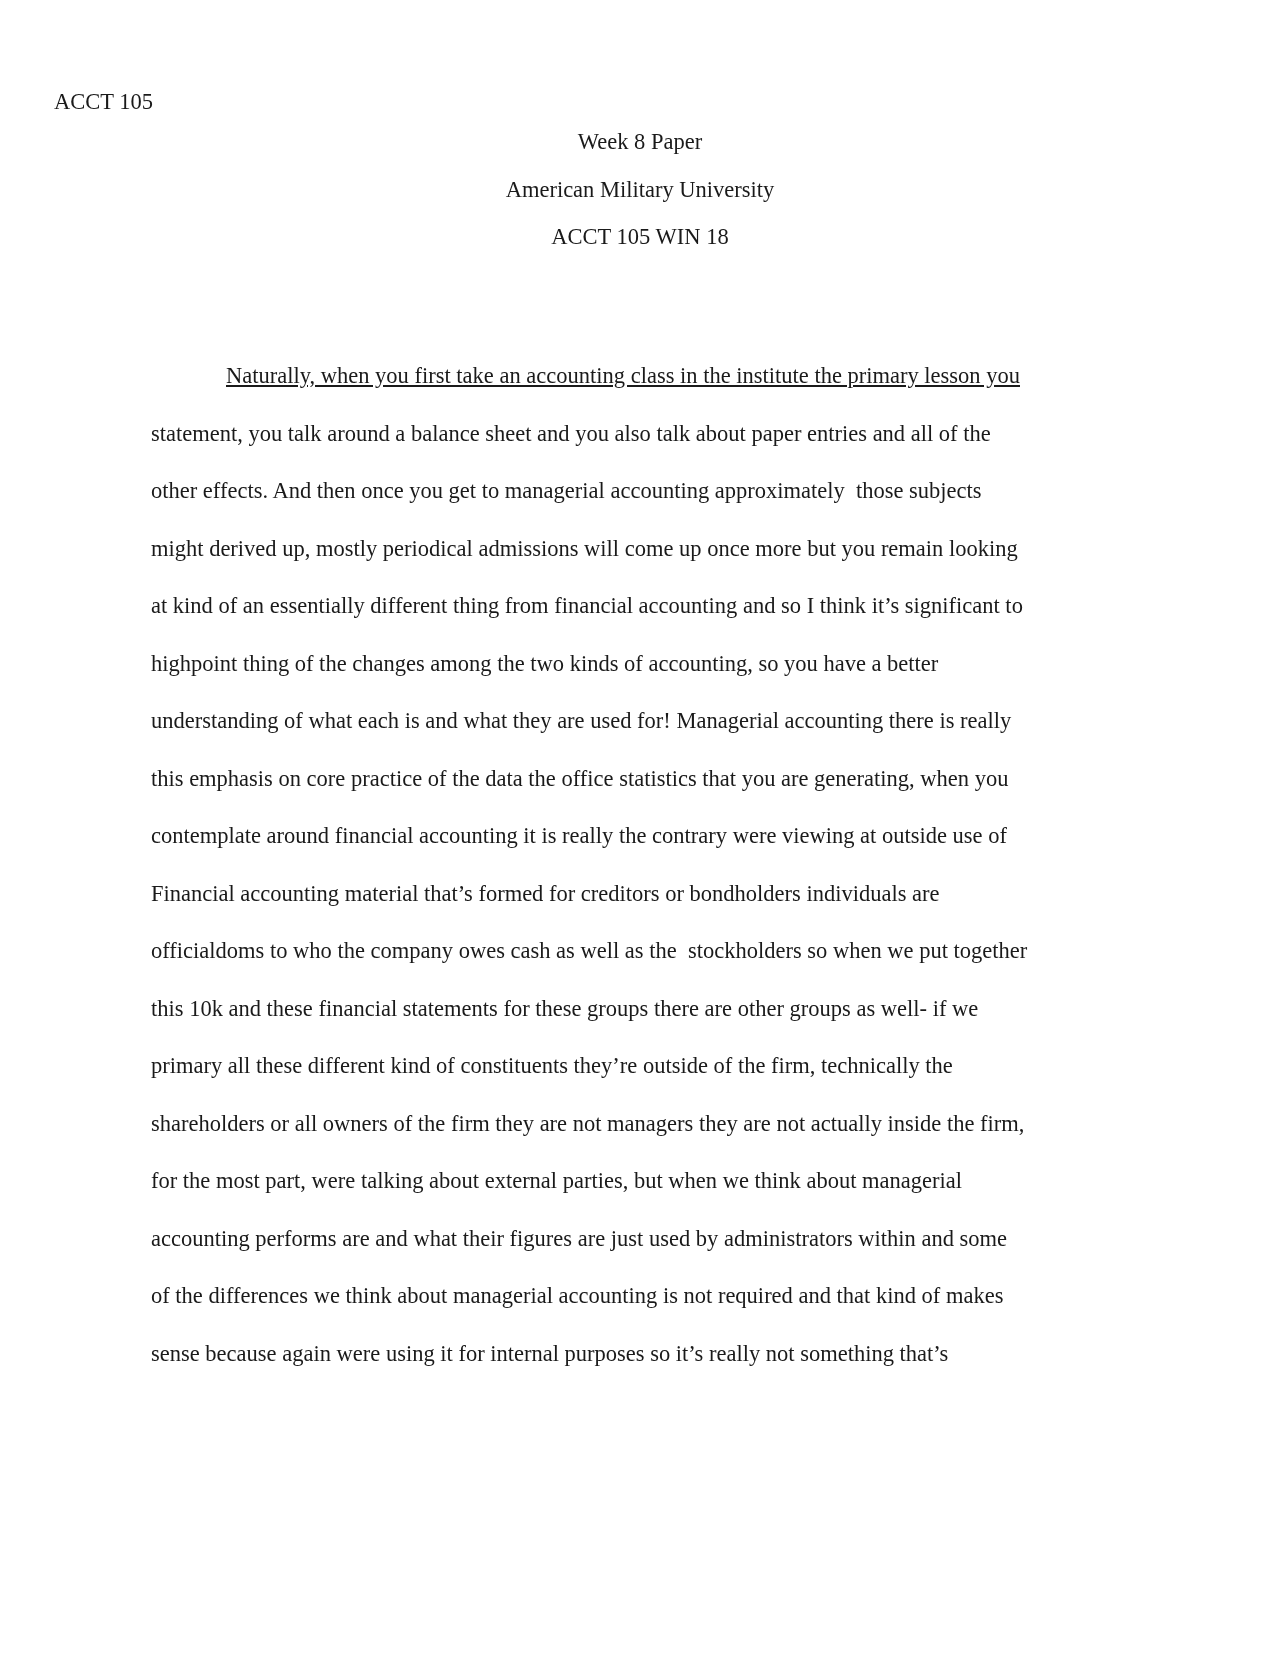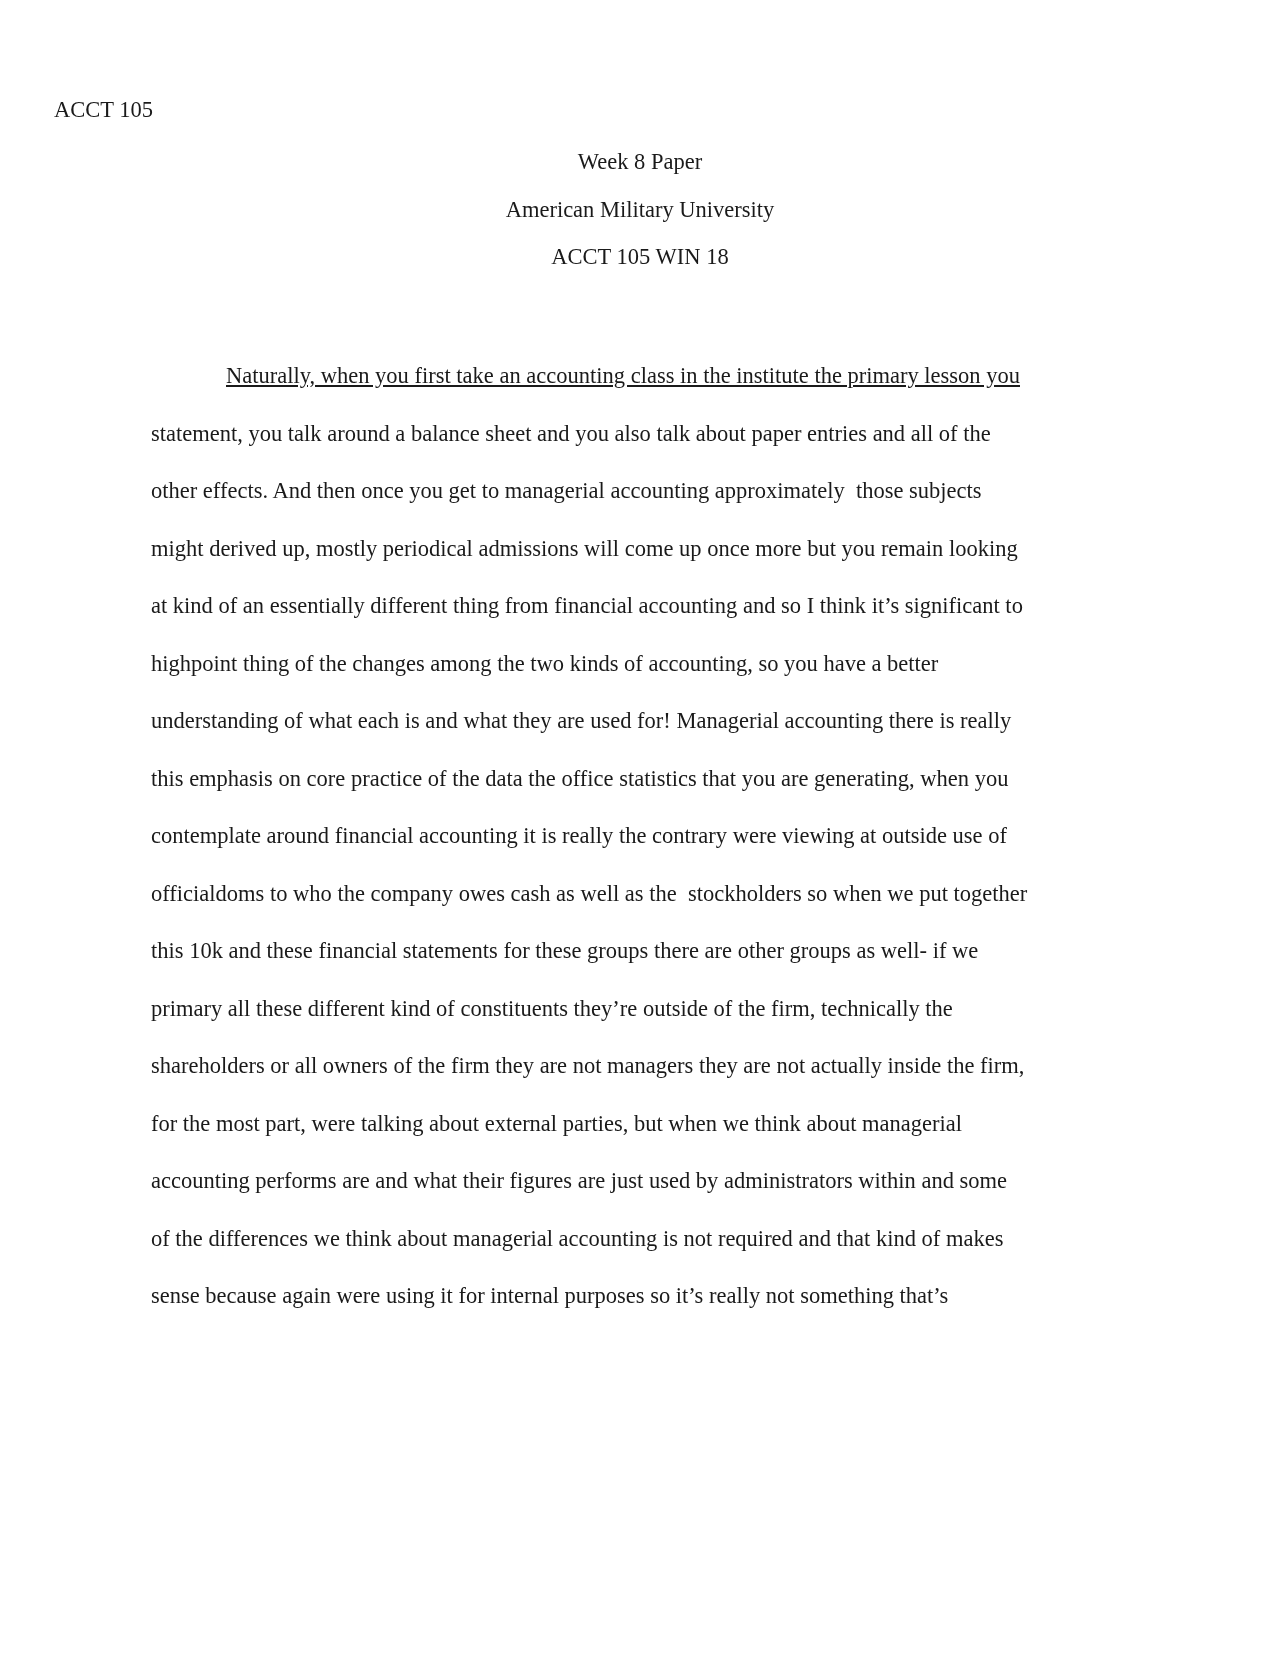--- a/index.html
+++ b/index.html
@@ -18,32 +18,31 @@
   .page {
     position: absolute;
     left: 0; top: 0;
     width: 1280px;
     height: 1656px;
     background: #ffffff;
   }
   .header-left {
     position: absolute;
     left: 54px;
-    top: 96px;
+    top: 88px;
     font-size: 22.5px;
     line-height: 28px;
     white-space: nowrap;
   }
   .title-block {
     position: absolute;
     left: 0;
     width: 1280px;
     top: 128px;
     text-align: center;
-    margin-top: 20px;
   }
   .title-line {
     font-size: 22.5px;
     height: 47.5px;
     line-height: 28px;
     white-space: nowrap;
   }
   .body-text {
     position: absolute;
     left: 151px;
@@ -77,20 +76,21 @@
   <div class="body-text">
     <div class="body-line indent">Naturally, when you first take an accounting class in the institute the primary lesson you</div>
     <div class="body-line">statement, you talk around a balance sheet and you also talk about paper entries and all of the</div>
     <div class="body-line">other effects. And then once you get to managerial accounting approximately  those subjects</div>
     <div class="body-line">might derived up, mostly periodical admissions will come up once more but you remain looking</div>
     <div class="body-line">at kind of an essentially different thing from financial accounting and so I think it’s significant to</div>
     <div class="body-line">highpoint thing of the changes among the two kinds of accounting, so you have a better</div>
     <div class="body-line">understanding of what each is and what they are used for! Managerial accounting there is really</div>
     <div class="body-line">this emphasis on core practice of the data the office statistics that you are generating, when you</div>
     <div class="body-line">contemplate around financial accounting it is really the contrary were viewing at outside use of</div>
+    <div class="body-line">Financial accounting material that’s formed for creditors or bondholders individuals are</div>
     <div class="body-line">officialdoms to who the company owes cash as well as the  stockholders so when we put together</div>
     <div class="body-line">this 10k and these financial statements for these groups there are other groups as well- if we</div>
     <div class="body-line">primary all these different kind of constituents they’re outside of the firm, technically the</div>
     <div class="body-line">shareholders or all owners of the firm they are not managers they are not actually inside the firm,</div>
     <div class="body-line">for the most part, were talking about external parties, but when we think about managerial</div>
     <div class="body-line">accounting performs are and what their figures are just used by administrators within and some</div>
     <div class="body-line">of the differences we think about managerial accounting is not required and that kind of makes</div>
     <div class="body-line">sense because again were using it for internal purposes so it’s really not something that’s</div>
   </div>
 

